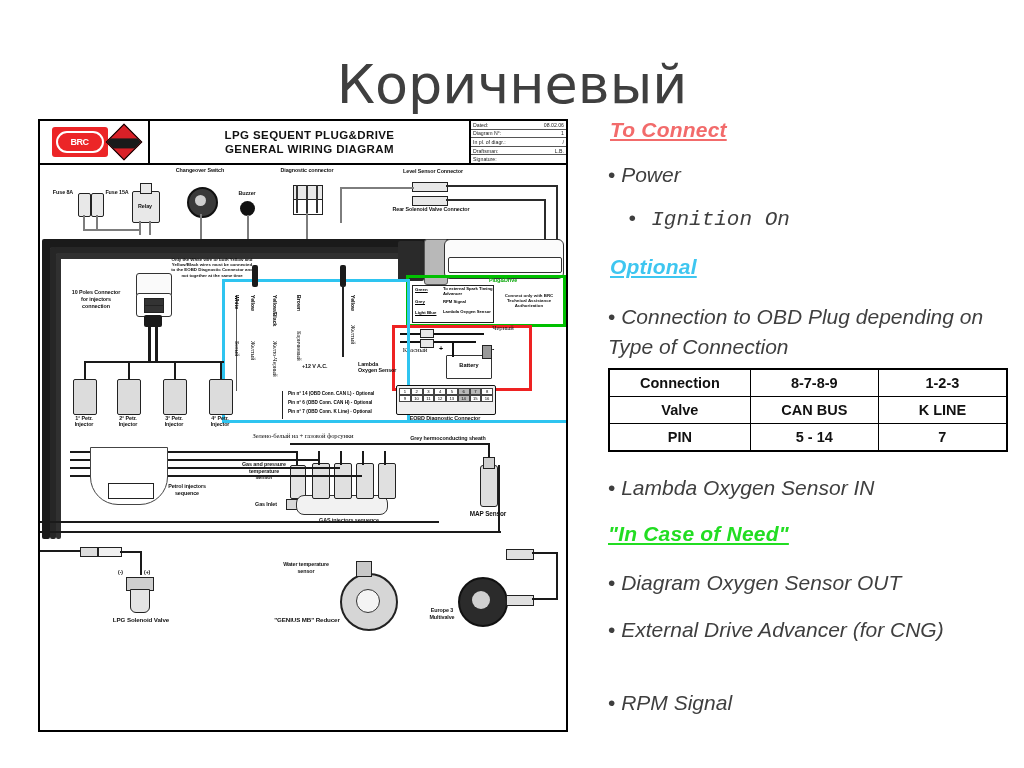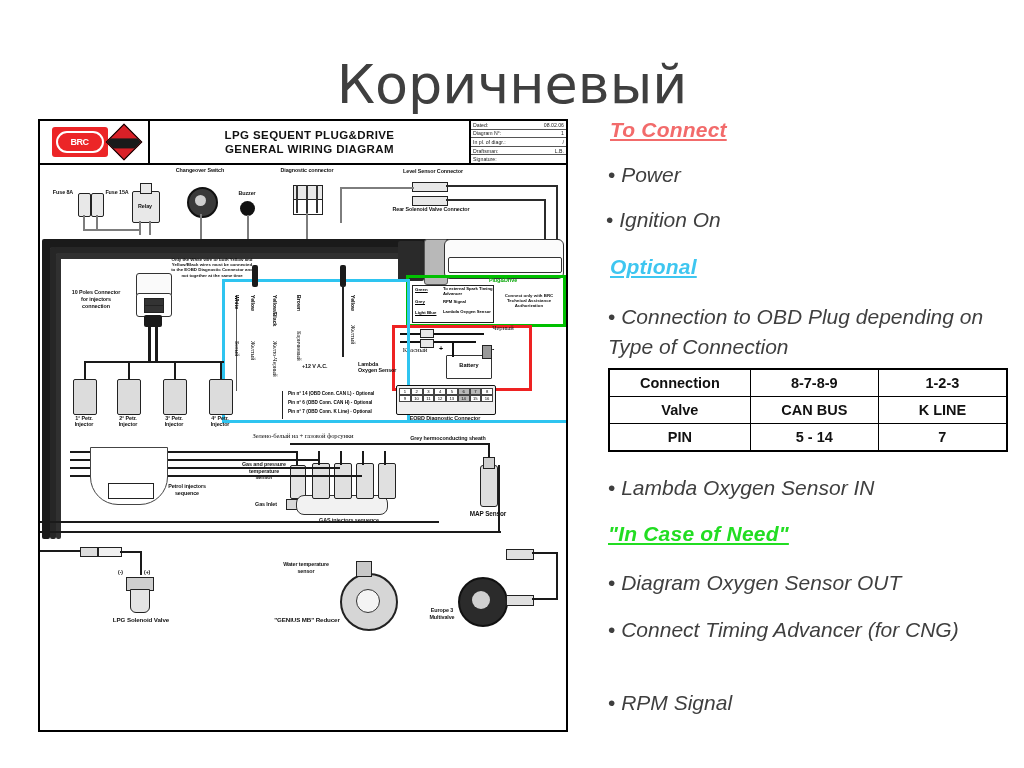--- a/index.html
+++ b/index.html
@@ -348,21 +348,21 @@
     </div>
   </div>
 
   <div class="panel">
 
     <div class="hdr hdr-red" style="position:absolute;left:12px;top:8px;">To Connect</div>
 
     <div class="bullet" style="position:absolute;left:10px;top:52px;">
       <span class="dot">•&nbsp;</span><span>Power</span>
     </div>
-    <div class="bullet" style="position:absolute;left:8px;top:97px;">
+    <div class="bullet" style="position:absolute;left:28px;top:97px;font-family:Liberation Mono, monospace;">
       <span class="dot">•&nbsp;</span><span>Ignition On</span>
     </div>
 
     <div class="hdr hdr-cyan" style="position:absolute;left:12px;top:145px;">Optional</div>
 
     <div class="bullet" style="position:absolute;left:10px;top:192px;width:400px;line-height:30px;">
       <span class="dot">•&nbsp;</span><span>Connection to OBD Plug depending on Type of Connection</span>
     </div>
 
     <table class="obd" style="position:absolute;left:10px;top:258px;">
@@ -388,20 +388,20 @@
     <div class="bullet" style="position:absolute;left:10px;top:365px;">
       <span class="dot">•&nbsp;</span><span>Lambda Oxygen Sensor IN</span>
     </div>
 
     <div class="hdr hdr-green" style="position:absolute;left:10px;top:412px;">"In Case of Need"</div>
 
     <div class="bullet" style="position:absolute;left:10px;top:460px;">
       <span class="dot">•&nbsp;</span><span>Diagram Oxygen Sensor OUT</span>
     </div>
     <div class="bullet" style="position:absolute;left:10px;top:505px;width:380px;line-height:29px;">
-      <span class="dot">•&nbsp;</span><span>Connect Timing Advancer (for CNG)</span>
+      <span class="dot">•&nbsp;</span><span>External Drive Advancer (for CNG)</span>
     </div>
     <div class="bullet" style="position:absolute;left:10px;top:580px;">
       <span class="dot">•&nbsp;</span><span>RPM Signal</span>
     </div>
 
   </div>
 </div>
 
 </body></html>

